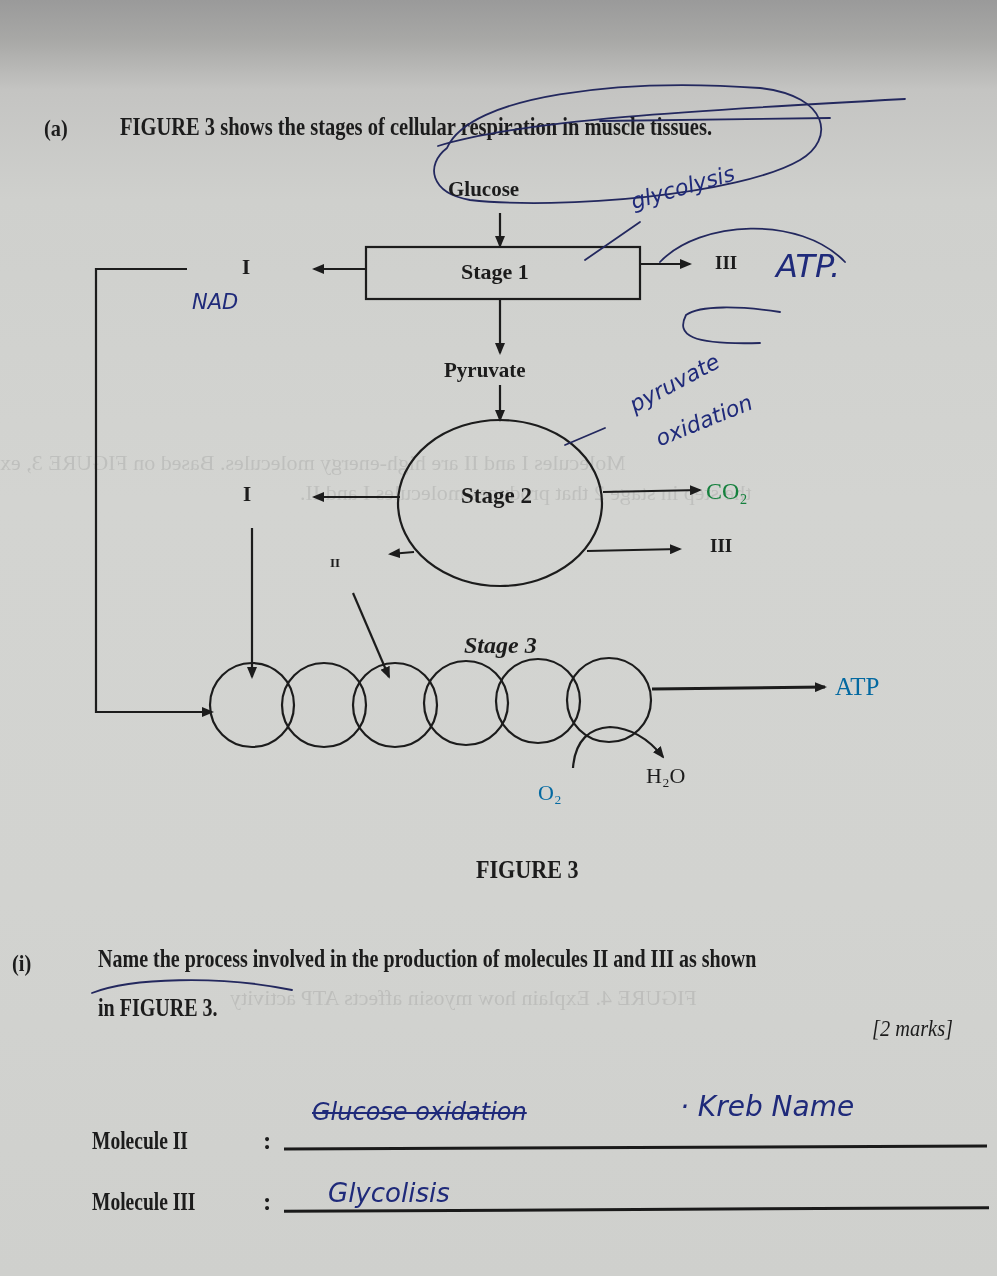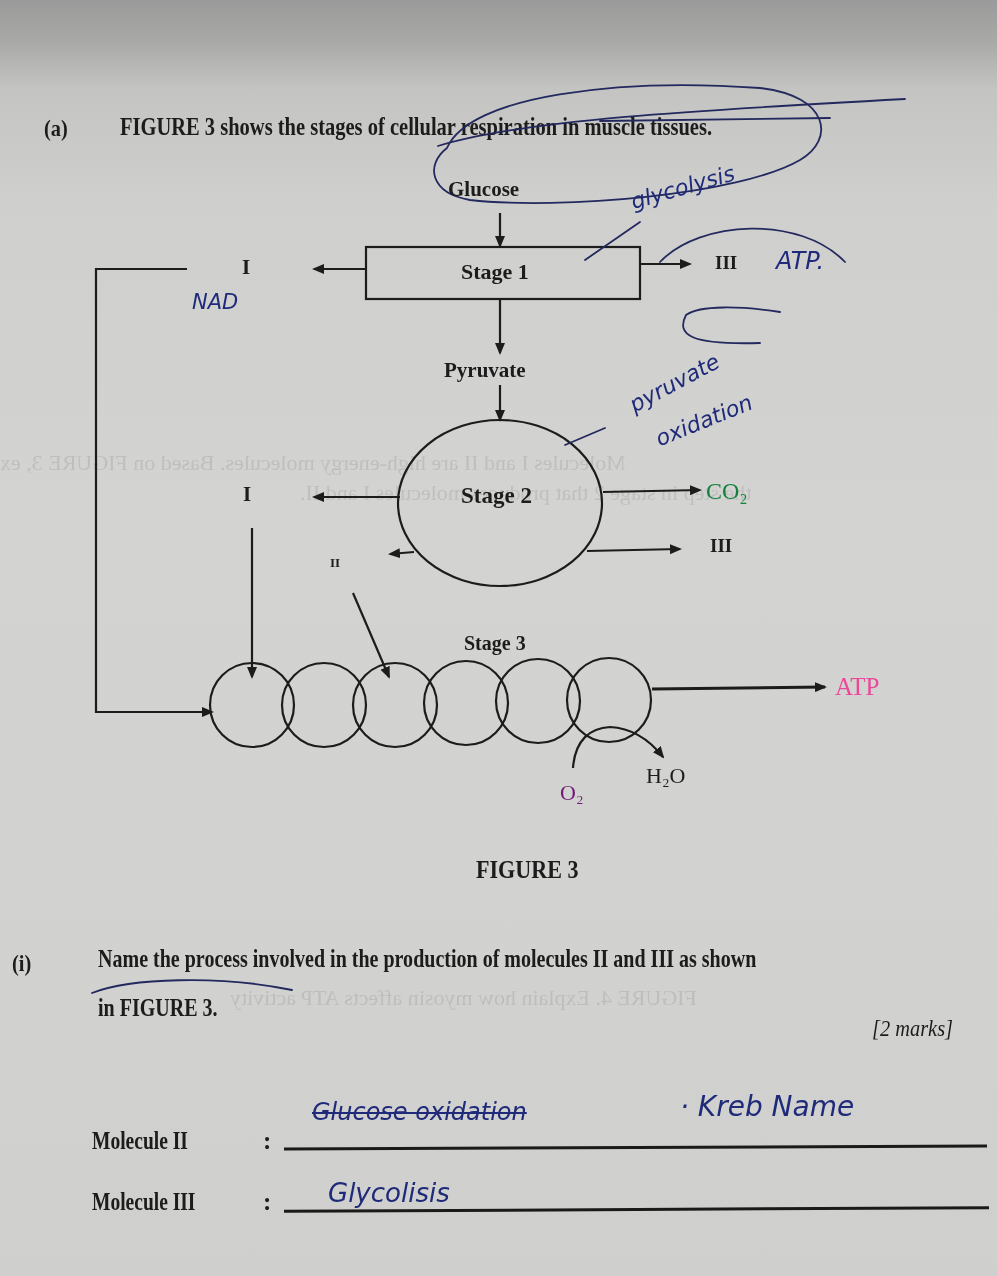--- a/index.html
+++ b/index.html
@@ -101,29 +101,29 @@
 <div class="abs printed" style="left:448px; top:177px; font-size:21px;">Glucose</div>
 <div class="abs printed" style="left:461px; top:259px; font-size:22px;">Stage 1</div>
 <div class="abs printed" style="left:242px; top:255px; font-size:21px;">I</div>
 <div class="abs printed" style="left:715px; top:252px; font-size:19px;">III</div>
 <div class="abs printed" style="left:444px; top:358px; font-size:21px;">Pyruvate</div>
 <div class="abs printed" style="left:461px; top:483px; font-size:23px;">Stage 2</div>
 <div class="abs printed" style="left:243px; top:482px; font-size:21px;">I</div>
 <div class="abs" style="left:706px; top:478px; font-size:24px; font-family:'Liberation Serif', serif; color:#15803d;">CO₂</div>
 <div class="abs printed" style="left:330px; top:555px; font-size:13px;">II</div>
 <div class="abs printed" style="left:710px; top:535px; font-size:19px;">III</div>
-<div class="abs printed" style="left:464px; top:632px; font-size:20px;">Stage 3</div>
-<div class="abs" style="left:835px; top:673px; font-size:25px; font-family:'Liberation Serif', serif; color:#ec4899;">ATP</div>
-<div class="abs" style="left:560px; top:780px; font-size:22px; font-family:'Liberation Serif', serif; color:#701a75;">O₂</div>
+<div class="abs printed" style="left:464px; top:632px; font-size:24px;font-style:italic;">Stage 3</div>
+<div class="abs" style="left:835px; top:673px; font-size:25px; font-family:'Liberation Serif', serif; color:#0369a1;">ATP</div>
+<div class="abs" style="left:538px; top:780px; font-size:22px; font-family:'Liberation Serif', serif; color:#0369a1;">O₂</div>
 <div class="abs" style="left:646px; top:763px; font-size:22px; font-family:'Liberation Serif', serif; color:#1c1c1c;">H₂O</div>
 
 <div class="abs printed" style="left:476px; top:855px; font-size:26px; transform:scaleX(0.85); transform-origin:left top;">FIGURE 3</div>
 
 <div class="abs hand" style="left:628px; top:190px; font-size:22px; transform:rotate(-16deg); transform-origin:left top;">glycolysis</div>
-<div class="abs hand" style="left:776px; top:247px; font-size:24px;">ATP.</div>
+<div class="abs hand" style="left:776px; top:247px; font-size:32px;">ATP.</div>
 <div class="abs hand" style="left:192px; top:290px; font-size:21px;">NAD</div>
 <div class="abs hand" style="left:625px; top:395px; font-size:22px; transform:rotate(-28deg); transform-origin:left top;">pyruvate</div>
 <div class="abs hand" style="left:652px; top:428px; font-size:22px; transform:rotate(-22deg); transform-origin:left top;">oxidation</div>
 
 <div class="abs printed" style="left:12px; top:950px; font-size:24px; transform:scaleX(0.85); transform-origin:left top;">(i)</div>
 <div class="abs printed" style="left:98px; top:944px; font-size:26px; transform:scaleX(0.77); transform-origin:left top;">Name the process involved in the production of molecules II and III as shown</div>
 <div class="abs printed" style="left:98px; top:993px; font-size:26px; transform:scaleX(0.77); transform-origin:left top;">in FIGURE 3.</div>
 <div class="abs" style="left:872px; top:1015px; font-size:24px; font-family:'Liberation Serif', serif; font-style:italic; color:#1c1c1c; transform:scaleX(0.85); transform-origin:left top;">[2 marks]</div>
 
 <div class="abs printed" style="left:92px; top:1127px; font-size:25px; transform:scaleX(0.78); transform-origin:left top;">Molecule II</div>

